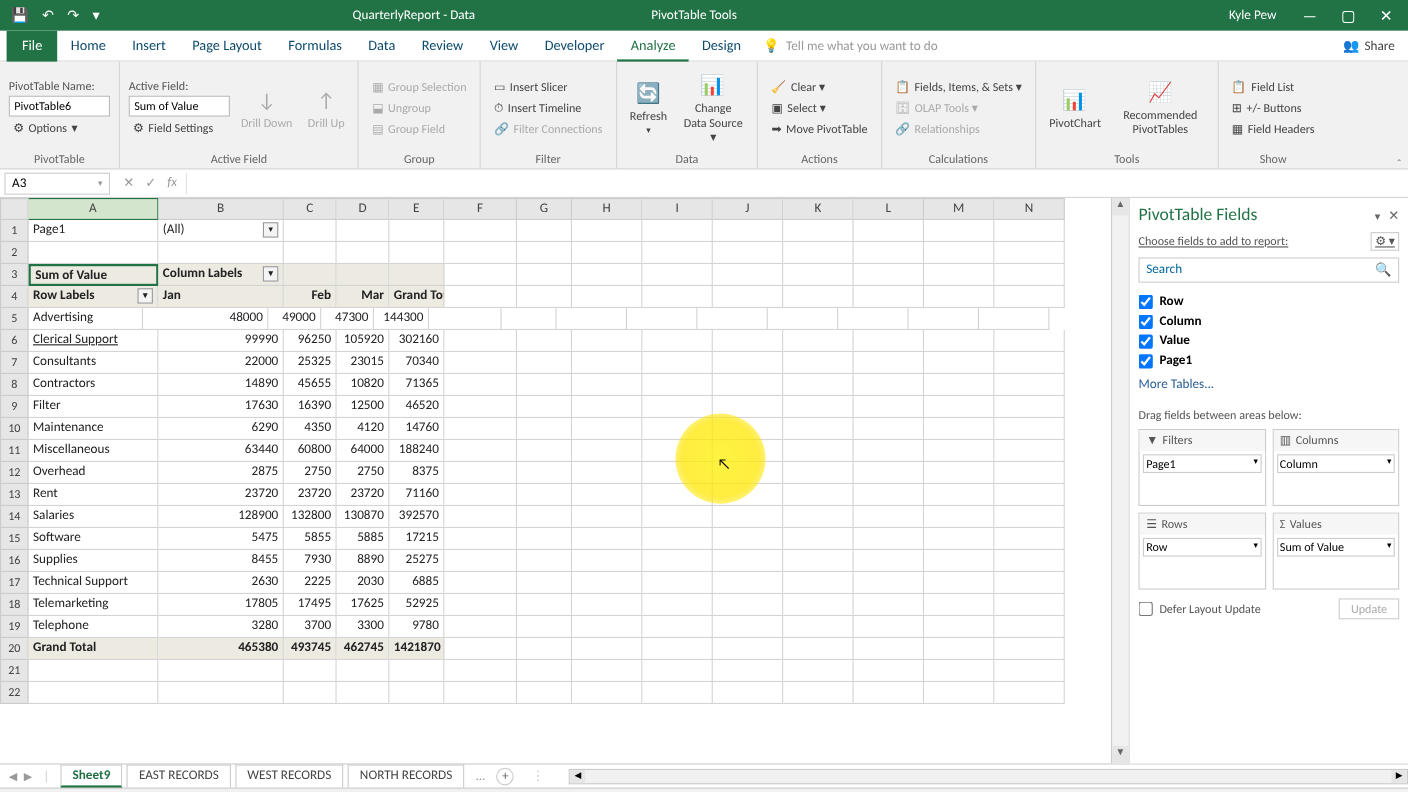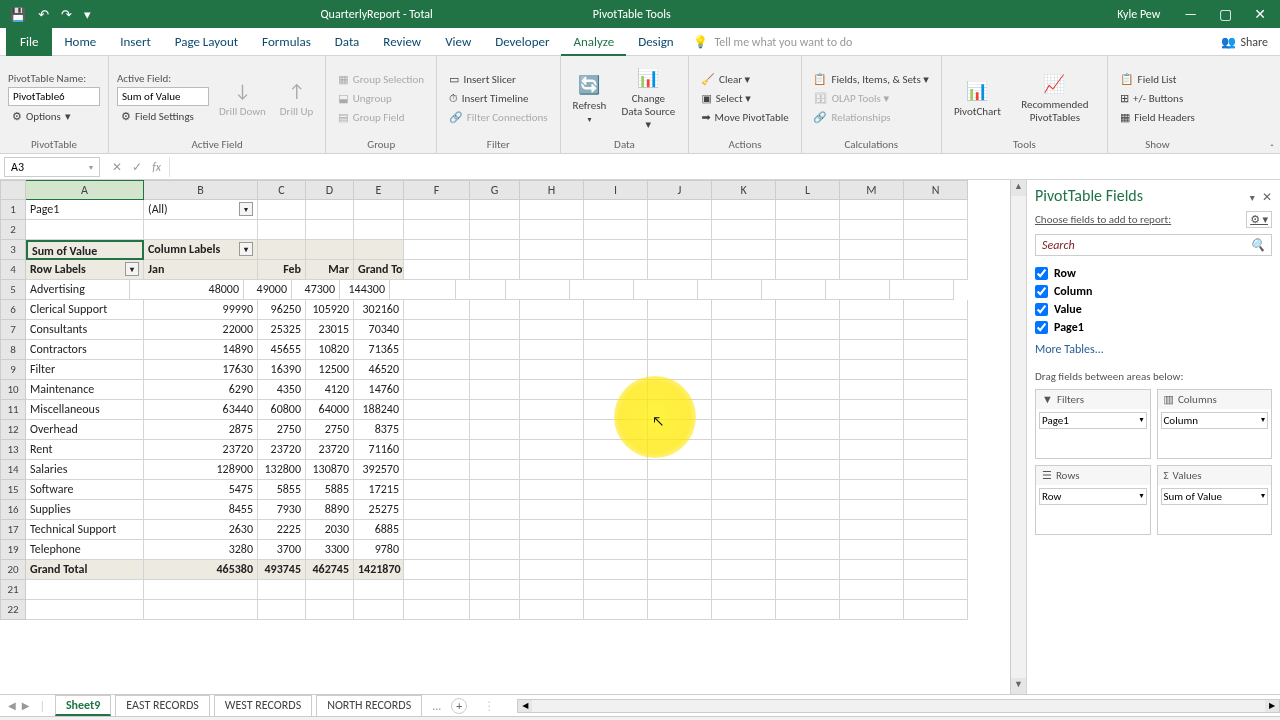--- a/index.html
+++ b/index.html
@@ -65,21 +65,21 @@
 .cursor { position: absolute; left: 652px; top: 233px; font-size: 14px; pointer-events: none; }
 
 .vscroll { width: 16px; background: #f1f1f1; border-left: 1px solid #ccc; display: flex; flex-direction: column; }
 .vscroll .arr { height: 16px; text-align: center; font-size: 9px; color: #666; background: #e6e6e6; }
 .vscroll .track { flex: 1; }
 
 
 .pt-pane { width: 254px; border-left: 1px solid #d4d4d4; background: #fff; display: flex; flex-direction: column; padding: 6px 8px; }
 .pt-pane .pt-title { font-size: 16px; color: #217346; display: flex; align-items: center; justify-content: space-between; }
 .pt-pane .pt-sub { font-size: 11px; color: #555; margin: 6px 0; display: flex; align-items: center; justify-content: space-between; text-decoration: underline; }
-.pt-search { border: 1px solid #ccc; padding: 3px 6px; font-size: 12px; color: #7f1d1d; display: flex; align-items: flex-start; justify-content: space-between; margin-bottom: 8px; font-style: italic; }
+.pt-search { border: 1px solid #ccc; padding: 3px 6px; font-size: 12px; color: #0369a1; display: flex; align-items: flex-start; justify-content: space-between; margin-bottom: 8px; }
 .pt-fields { font-size: 12px; }
 .pt-field { display: flex; align-items: center; gap: 6px; padding: 2px 0; }
 .pt-field input { width: 13px; height: 13px; }
 .pt-more { color: #2a6099; font-size: 12px; margin-top: 6px; }
 .pt-drag-lbl { font-size: 11px; color: #555; margin-top: 14px; margin-bottom: 6px; }
 .pt-areas { display: grid; grid-template-columns: 1fr 1fr; grid-template-rows: 70px 70px; gap: 6px; }
 .pt-area { border: 1px solid #ccc; display: flex; flex-direction: column; }
 .pt-area .area-title { font-size: 11px; color: #555; padding: 3px 6px; display: flex; align-items: center; gap: 4px; background: #f6f6f6; }
 .pt-area .area-body { flex: 1; padding: 3px; }
 .pt-area select, .area-sel { width: 100%; border: 1px solid #ccc; font-size: 11px; padding: 1px 2px; background: #fff; }
@@ -106,21 +106,21 @@
 </head>
 <body>
 
 <div class="titlebar">
   <div class="qat">
     <span>💾</span>
     <span>↶</span>
     <span>↷</span>
     <span>▾</span>
   </div>
-  <div class="doc-title">QuarterlyReport  -  Total</div>
+  <div class="doc-title">QuarterlyReport  -  Data</div>
   <div class="tool-title">PivotTable Tools</div>
   <div class="spacer"></div>
   <div class="user">Kyle Pew</div>
   <div class="win-btns">
     <span>—</span>
     <span>▢</span>
     <span>✕</span>
   </div>
 </div>
 
@@ -368,21 +368,21 @@
           <div class="cell" style="width: 64px;"></div>
           <div class="cell" style="width: 64px;"></div>
           <div class="cell" style="width: 64px;"></div>
           <div class="cell" style="width: 64px;"></div>
           <div class="cell" style="width: 64px;"></div>
           <div class="cell" style="width: 64px;"></div>
           <div class="cell" style="width: 64px;"></div>
         </div>
         <div class="row">
           <div class="row-h">6</div>
-          <div class="cell" style="width: 118px;">Clerical Support</div>
+          <div class="cell" style="width: 118px; text-decoration: underline;">Clerical Support</div>
           <div class="cell num" style="width: 114px;">99990</div>
           <div class="cell num" style="width: 48px;">96250</div>
           <div class="cell num" style="width: 48px;">105920</div>
           <div class="cell num" style="width: 50px;">302160</div>
           <div class="cell" style="width: 66px;"></div>
           <div class="cell" style="width: 50px;"></div>
           <div class="cell" style="width: 64px;"></div>
           <div class="cell" style="width: 64px;"></div>
           <div class="cell" style="width: 64px;"></div>
           <div class="cell" style="width: 64px;"></div>
@@ -560,20 +560,37 @@
           <div class="cell" style="width: 64px;"></div>
           <div class="cell" style="width: 64px;"></div>
         </div>
         <div class="row">
           <div class="row-h">17</div>
           <div class="cell" style="width: 118px;">Technical Support</div>
           <div class="cell num" style="width: 114px;">2630</div>
           <div class="cell num" style="width: 48px;">2225</div>
           <div class="cell num" style="width: 48px;">2030</div>
           <div class="cell num" style="width: 50px;">6885</div>
+          <div class="cell" style="width: 66px;"></div>
+          <div class="cell" style="width: 50px;"></div>
+          <div class="cell" style="width: 64px;"></div>
+          <div class="cell" style="width: 64px;"></div>
+          <div class="cell" style="width: 64px;"></div>
+          <div class="cell" style="width: 64px;"></div>
+          <div class="cell" style="width: 64px;"></div>
+          <div class="cell" style="width: 64px;"></div>
+          <div class="cell" style="width: 64px;"></div>
+        </div>
+        <div class="row">
+          <div class="row-h">18</div>
+          <div class="cell" style="width: 118px;">Telemarketing</div>
+          <div class="cell num" style="width: 114px;">17805</div>
+          <div class="cell num" style="width: 48px;">17495</div>
+          <div class="cell num" style="width: 48px;">17625</div>
+          <div class="cell num" style="width: 50px;">52925</div>
           <div class="cell" style="width: 66px;"></div>
           <div class="cell" style="width: 50px;"></div>
           <div class="cell" style="width: 64px;"></div>
           <div class="cell" style="width: 64px;"></div>
           <div class="cell" style="width: 64px;"></div>
           <div class="cell" style="width: 64px;"></div>
           <div class="cell" style="width: 64px;"></div>
           <div class="cell" style="width: 64px;"></div>
           <div class="cell" style="width: 64px;"></div>
         </div>
@@ -719,20 +736,25 @@
       <div class="pt-area">
         <div class="area-title">
             <span>Σ</span>
             <span>Values</span>
           </div>
         <div class="area-body">
             <div class="area-sel"><span>Sum of Value</span> <span style="float:right;font-size:8px">▾</span></div>
           </div>
       </div>
     </div>
+    <div class="pt-defer">
+      <input type="checkbox" style="">
+      <span>Defer Layout Update</span>
+      <span class="pt-update">Update</span>
+    </div>
   </div>
 </div>
 
 <div class="sheet-tabs">
   <div class="sheet-nav">
     <span>◀</span>
     <span>▶</span>
   </div>
   <span style="color:#ccc">|</span>
   <div id="sheet-tabs-list" style="display:flex;gap:4px">

